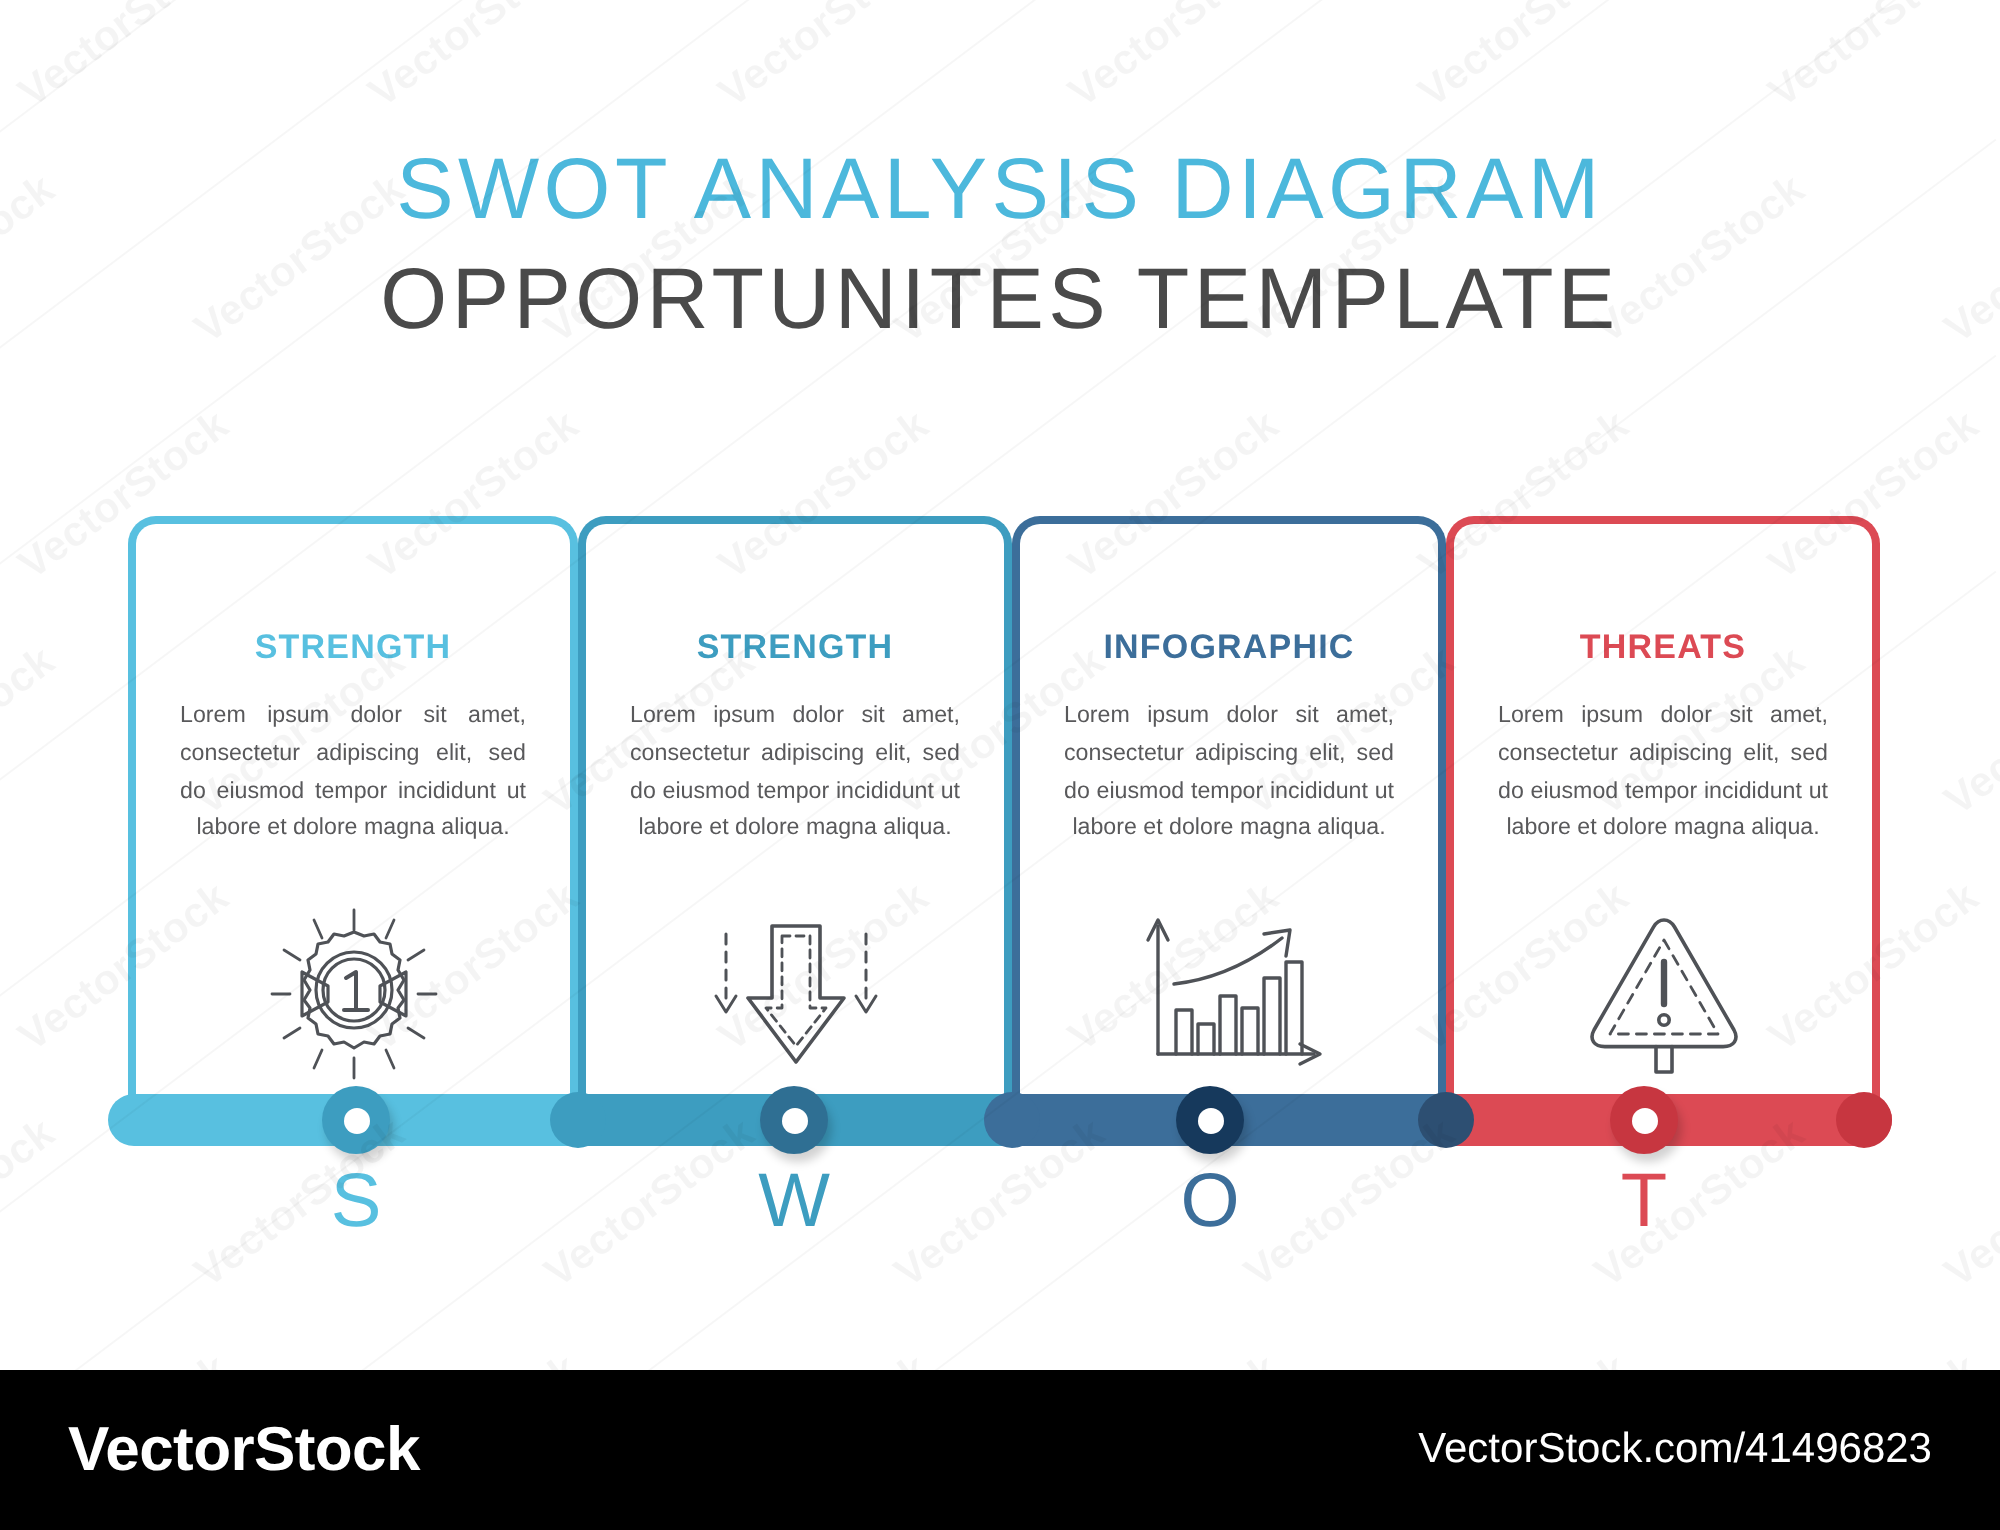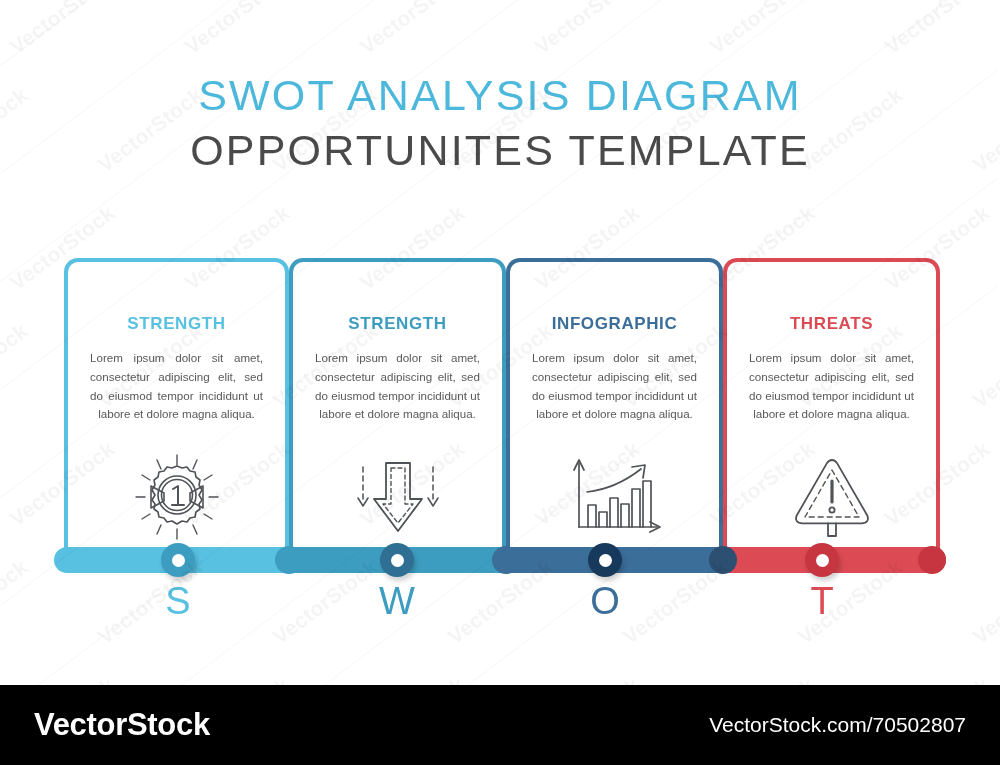--- a/index.html
+++ b/index.html
@@ -350,14 +350,14 @@
     <div class="wm-line" style="left: -200px; top: 648px;"></div>
     <div class="wm-line" style="left: -200px; top: 756px;"></div>
     <div class="wm-line" style="left: -200px; top: 864px;"></div>
     <div class="wm-line" style="left: -200px; top: 972px;"></div>
     <div class="wm-line" style="left: -200px; top: 1080px;"></div>
     <div class="wm-line" style="left: -200px; top: 1188px;"></div>
   </div>
 
 <div id="footer">
   <div id="footer-logo">VectorStock</div>
-  <div id="footer-url">VectorStock.com/70502807</div>
+  <div id="footer-url">VectorStock.com/41496823</div>
 </div>
 
 </body></html>

